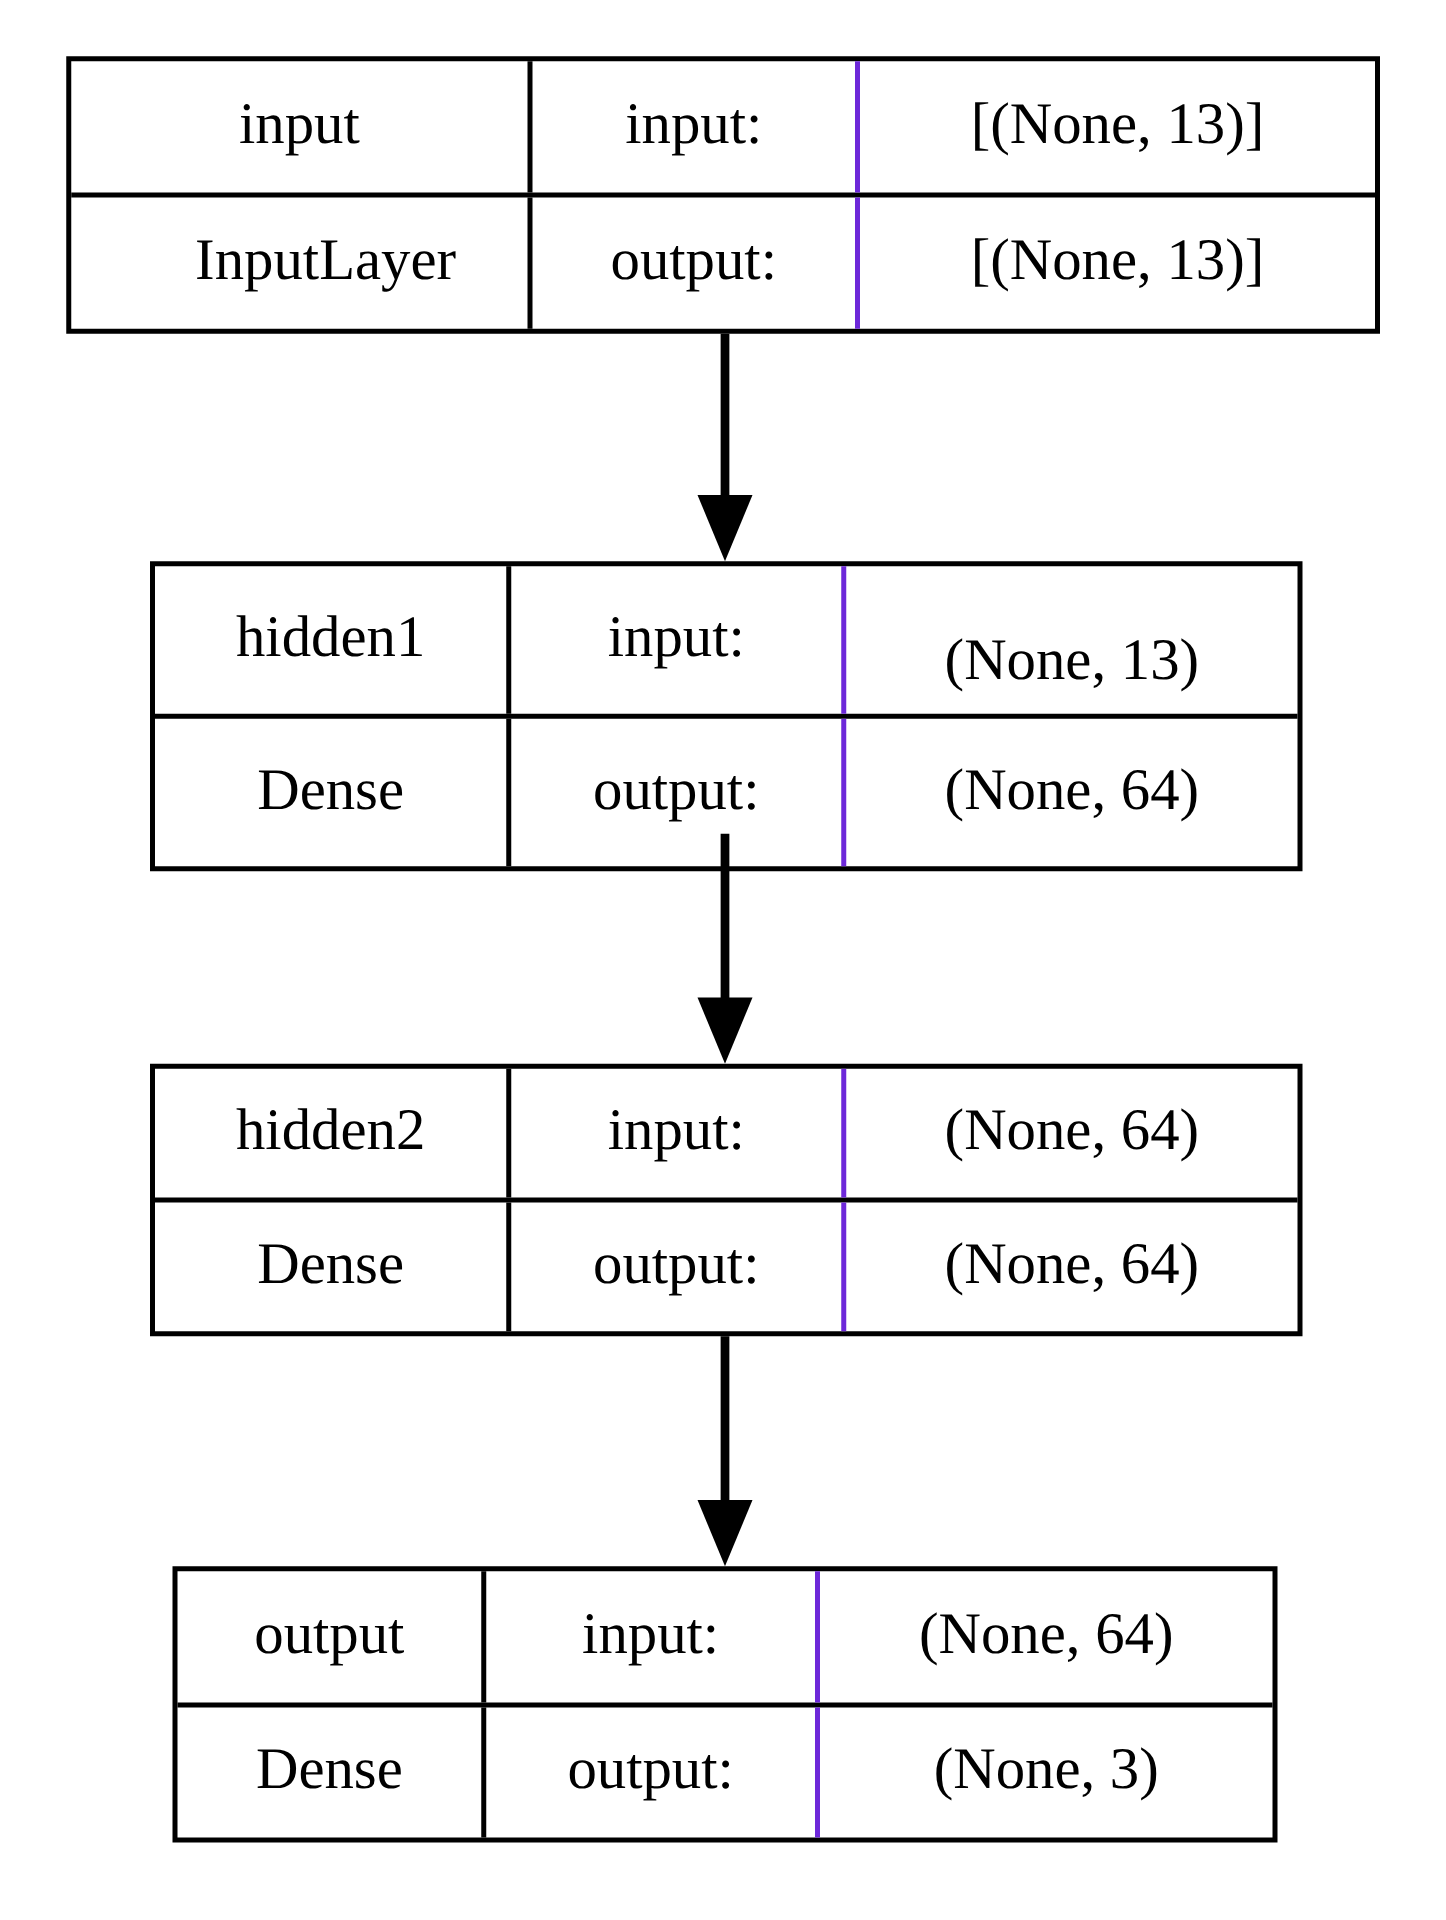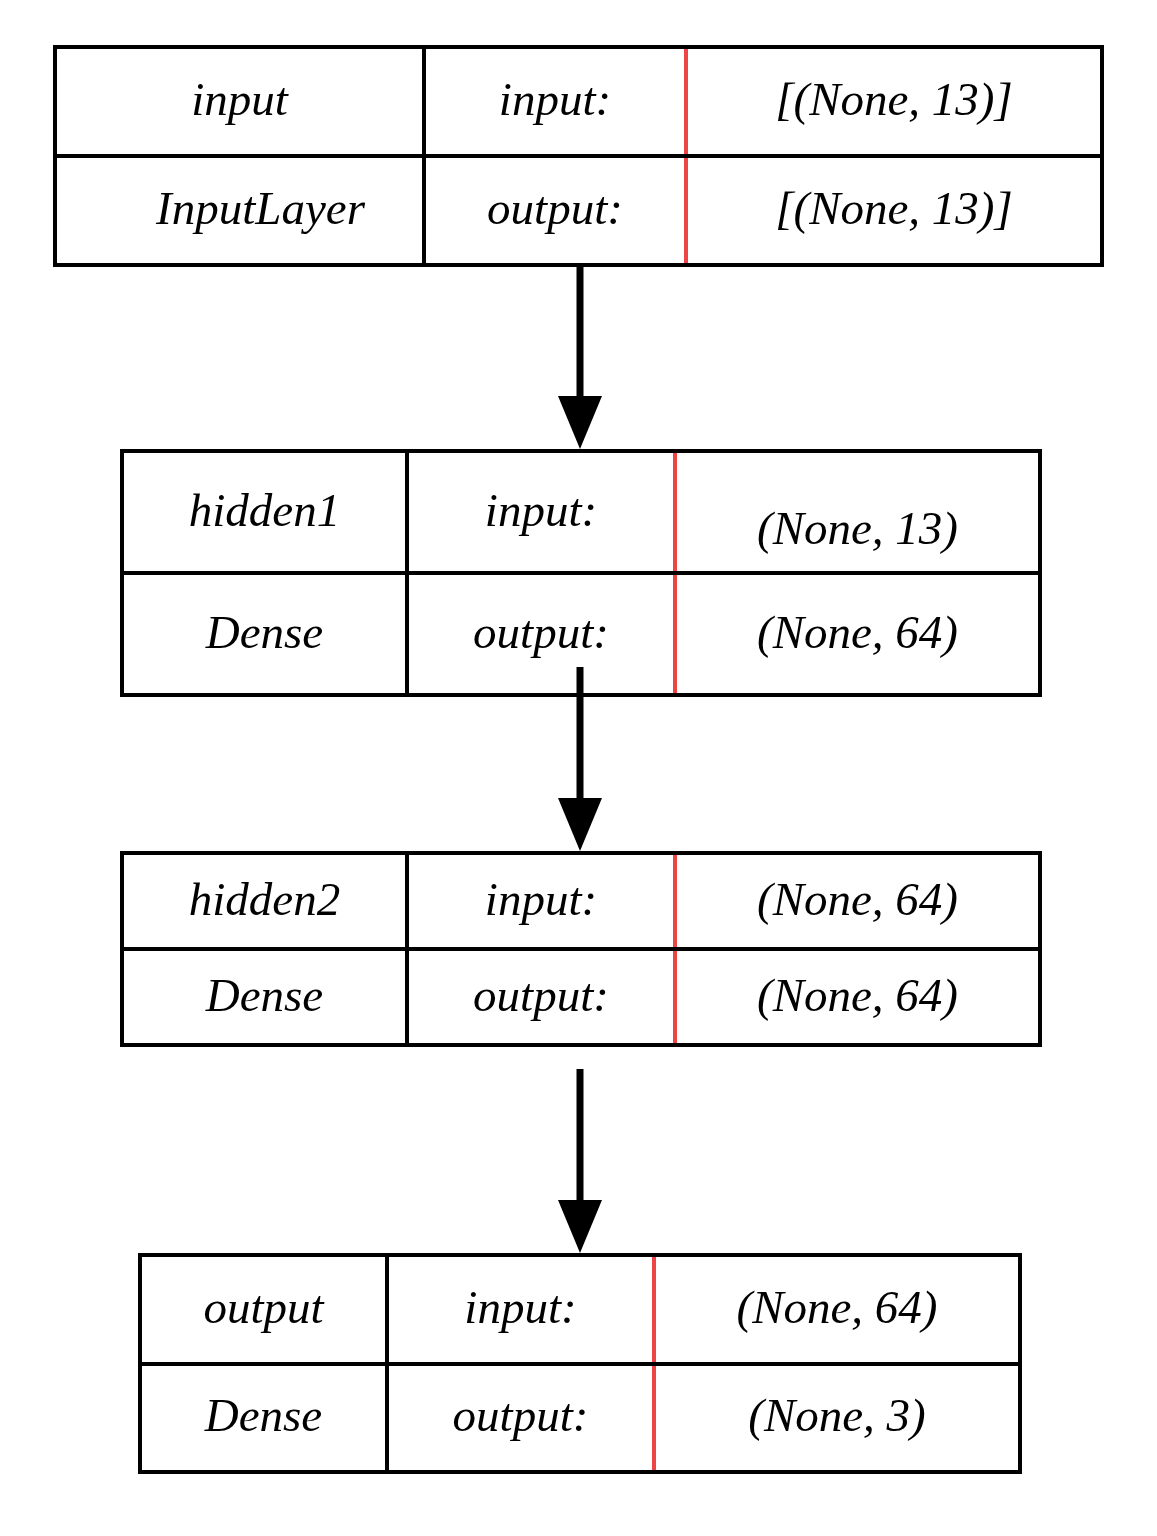--- a/index.html
+++ b/index.html
@@ -32,39 +32,38 @@
     background: #ffffff;
     border: 4px solid #000000;
     display: flex;
     flex-direction: column;
   }
   .node-row {
     display: flex;
     flex-direction: row;
     flex: 1 1 0;
     min-height: 0;
-    font-style: italic;
   }
   .node-row.row-top {
     border-bottom: 4px solid #000000;
   }
   .cell {
     box-sizing: border-box;
     display: flex;
     align-items: center;
     justify-content: center;
     white-space: nowrap;
     line-height: 1;
     overflow: hidden;
   }
   .cell.col-name {
     border-right: 4px solid #000000;
   }
   .cell.col-label {
-    border-right: 4px solid #ef4444;
+    border-right: 4px solid #6d28d9;
   }
   .cell-text {
     display: block;
     transform: translateY(-2px);
   }
 
   
   .edge {
     position: absolute;
   }
@@ -135,21 +134,21 @@
     </div>
   </div>
 
   <div class="edge" style="left:556px; top:667px; width:48px; height:184px;">
     <svg width="48" height="184" viewBox="0 0 48 184">
       <line x1="24" y1="0" x2="24" y2="136" stroke="#000000" stroke-width="7"></line>
       <polygon points="24,184 2,131 46,131" fill="#000000"></polygon>
     </svg>
   </div>
 
-  <div class="node" style="left:120px; top:851px; width:922px; height:196px; font-size:47px;">
+  <div class="node" style="left:120px; top:851px; width:922px; height:218px; font-size:47px;">
     <div class="node-row row-top">
       <div class="cell col-name" style="width:285px;">
         <span class="cell-text">hidden2</span>
       </div>
       <div class="cell col-label" style="width:268px;">
         <span class="cell-text">input:</span>
       </div>
       <div class="cell col-shape" style="flex:1 1 auto;">
         <span class="cell-text">(None, 64)</span>
       </div>

